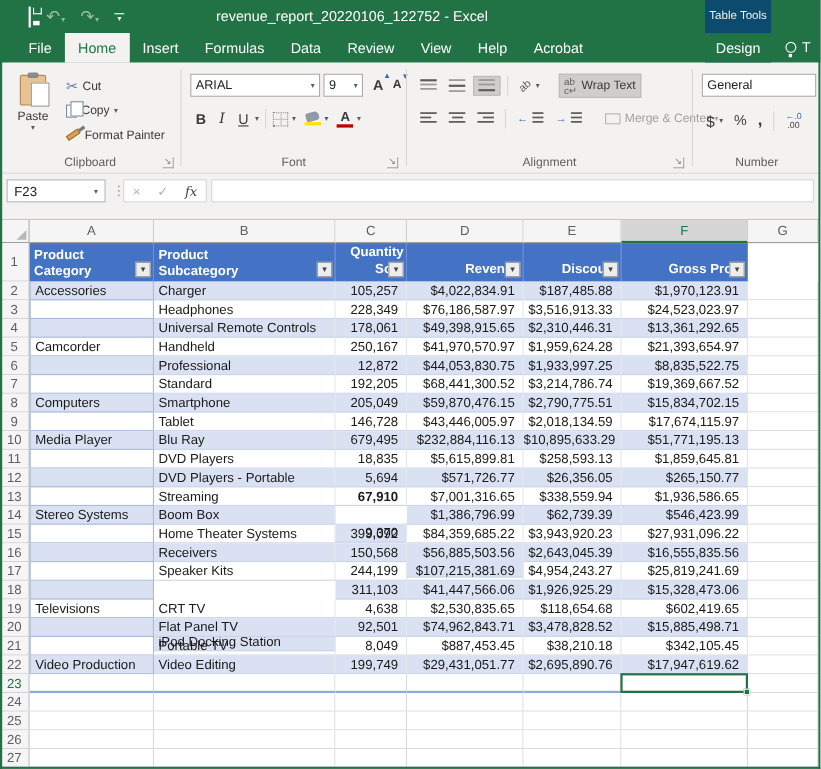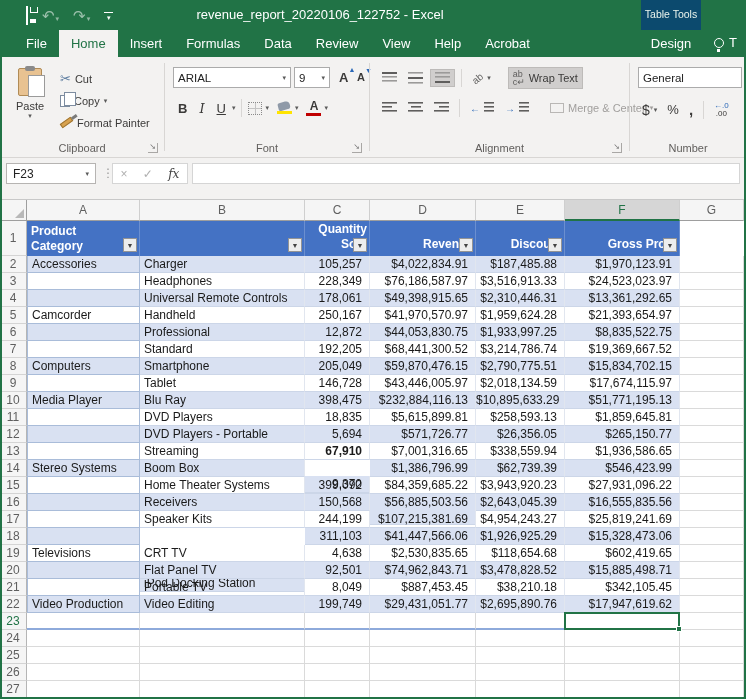--- a/index.html
+++ b/index.html
@@ -315,20 +315,21 @@
         <div class="ch sel" style="left: 565px; width: 115px;">F</div>
         <div class="ch" style="left: 680px; width: 64px;">G</div>
       </div>
     <div id="table-header-row">
         <div class="rh" style="top: 21px; height: 35px; line-height: 35px;">1</div>
         <div class="th" style="left: 27px; width: 113px;">
           <span class="hdr-text ht-left" style="width: 85px;">Product Category</span>
           <span class="filter-btn">▼</span>
         </div>
         <div class="th" style="left: 140px; width: 165px;">
+          <span class="hdr-text ht-left" style="width: 85px;">Product Subcategory</span>
           <span class="filter-btn">▼</span>
         </div>
         <div class="th" style="left: 305px; width: 65px;">
           <span class="hdr-text ht-right" style="width: 60px;">Quantity Sold</span>
           <span class="filter-btn">▼</span>
         </div>
         <div class="th" style="left: 370px; width: 106px;">
           <span class="hdr-text ht-right" style="width: 100px;">Revenue</span>
           <span class="filter-btn">▼</span>
         </div>
@@ -402,21 +403,21 @@
         <div class="c tcell acell cat" style="left: 27px; top: 175px; width: 113px; height: 17px;"></div>
         <div class="c tcell sub" style="left: 140px; top: 175px; width: 165px; height: 17px;">Tablet</div>
         <div class="c tcell num" style="left: 305px; top: 175px; width: 65px; height: 17px;">146,728</div>
         <div class="c tcell num" style="left: 370px; top: 175px; width: 106px; height: 17px;">$43,446,005.97</div>
         <div class="c tcell num" style="left: 476px; top: 175px; width: 89px; height: 17px;">$2,018,134.59</div>
         <div class="c tcell num" style="left: 565px; top: 175px; width: 115px; height: 17px;">$17,674,115.97</div>
         <div class="c gcell" style="left: 680px; top: 175px; width: 64px; height: 17px;"></div>
         <div class="rh" style="top: 192px; height: 17px; line-height: 16px;">10</div>
         <div class="c tcell acell cat band" style="left: 27px; top: 192px; width: 113px; height: 17px;">Media Player</div>
         <div class="c tcell sub band" style="left: 140px; top: 192px; width: 165px; height: 17px;">Blu Ray</div>
-        <div class="c tcell num band" style="left: 305px; top: 192px; width: 65px; height: 17px;">398,475</div>
+        <div class="c tcell num band" style="left: 305px; top: 192px; width: 65px; height: 17px;">679,495</div>
         <div class="c tcell num band" style="left: 370px; top: 192px; width: 106px; height: 17px;">$232,884,116.13</div>
         <div class="c tcell num band" style="left: 476px; top: 192px; width: 89px; height: 17px;">$10,895,633.29</div>
         <div class="c tcell num band" style="left: 565px; top: 192px; width: 115px; height: 17px;">$51,771,195.13</div>
         <div class="c gcell" style="left: 680px; top: 192px; width: 64px; height: 17px;"></div>
         <div class="rh" style="top: 209px; height: 17px; line-height: 16px;">11</div>
         <div class="c tcell acell cat" style="left: 27px; top: 209px; width: 113px; height: 17px;"></div>
         <div class="c tcell sub" style="left: 140px; top: 209px; width: 165px; height: 17px;">DVD Players</div>
         <div class="c tcell num" style="left: 305px; top: 209px; width: 65px; height: 17px;">18,835</div>
         <div class="c tcell num" style="left: 370px; top: 209px; width: 106px; height: 17px;">$5,615,899.81</div>
         <div class="c tcell num" style="left: 476px; top: 209px; width: 89px; height: 17px;">$258,593.13</div>

